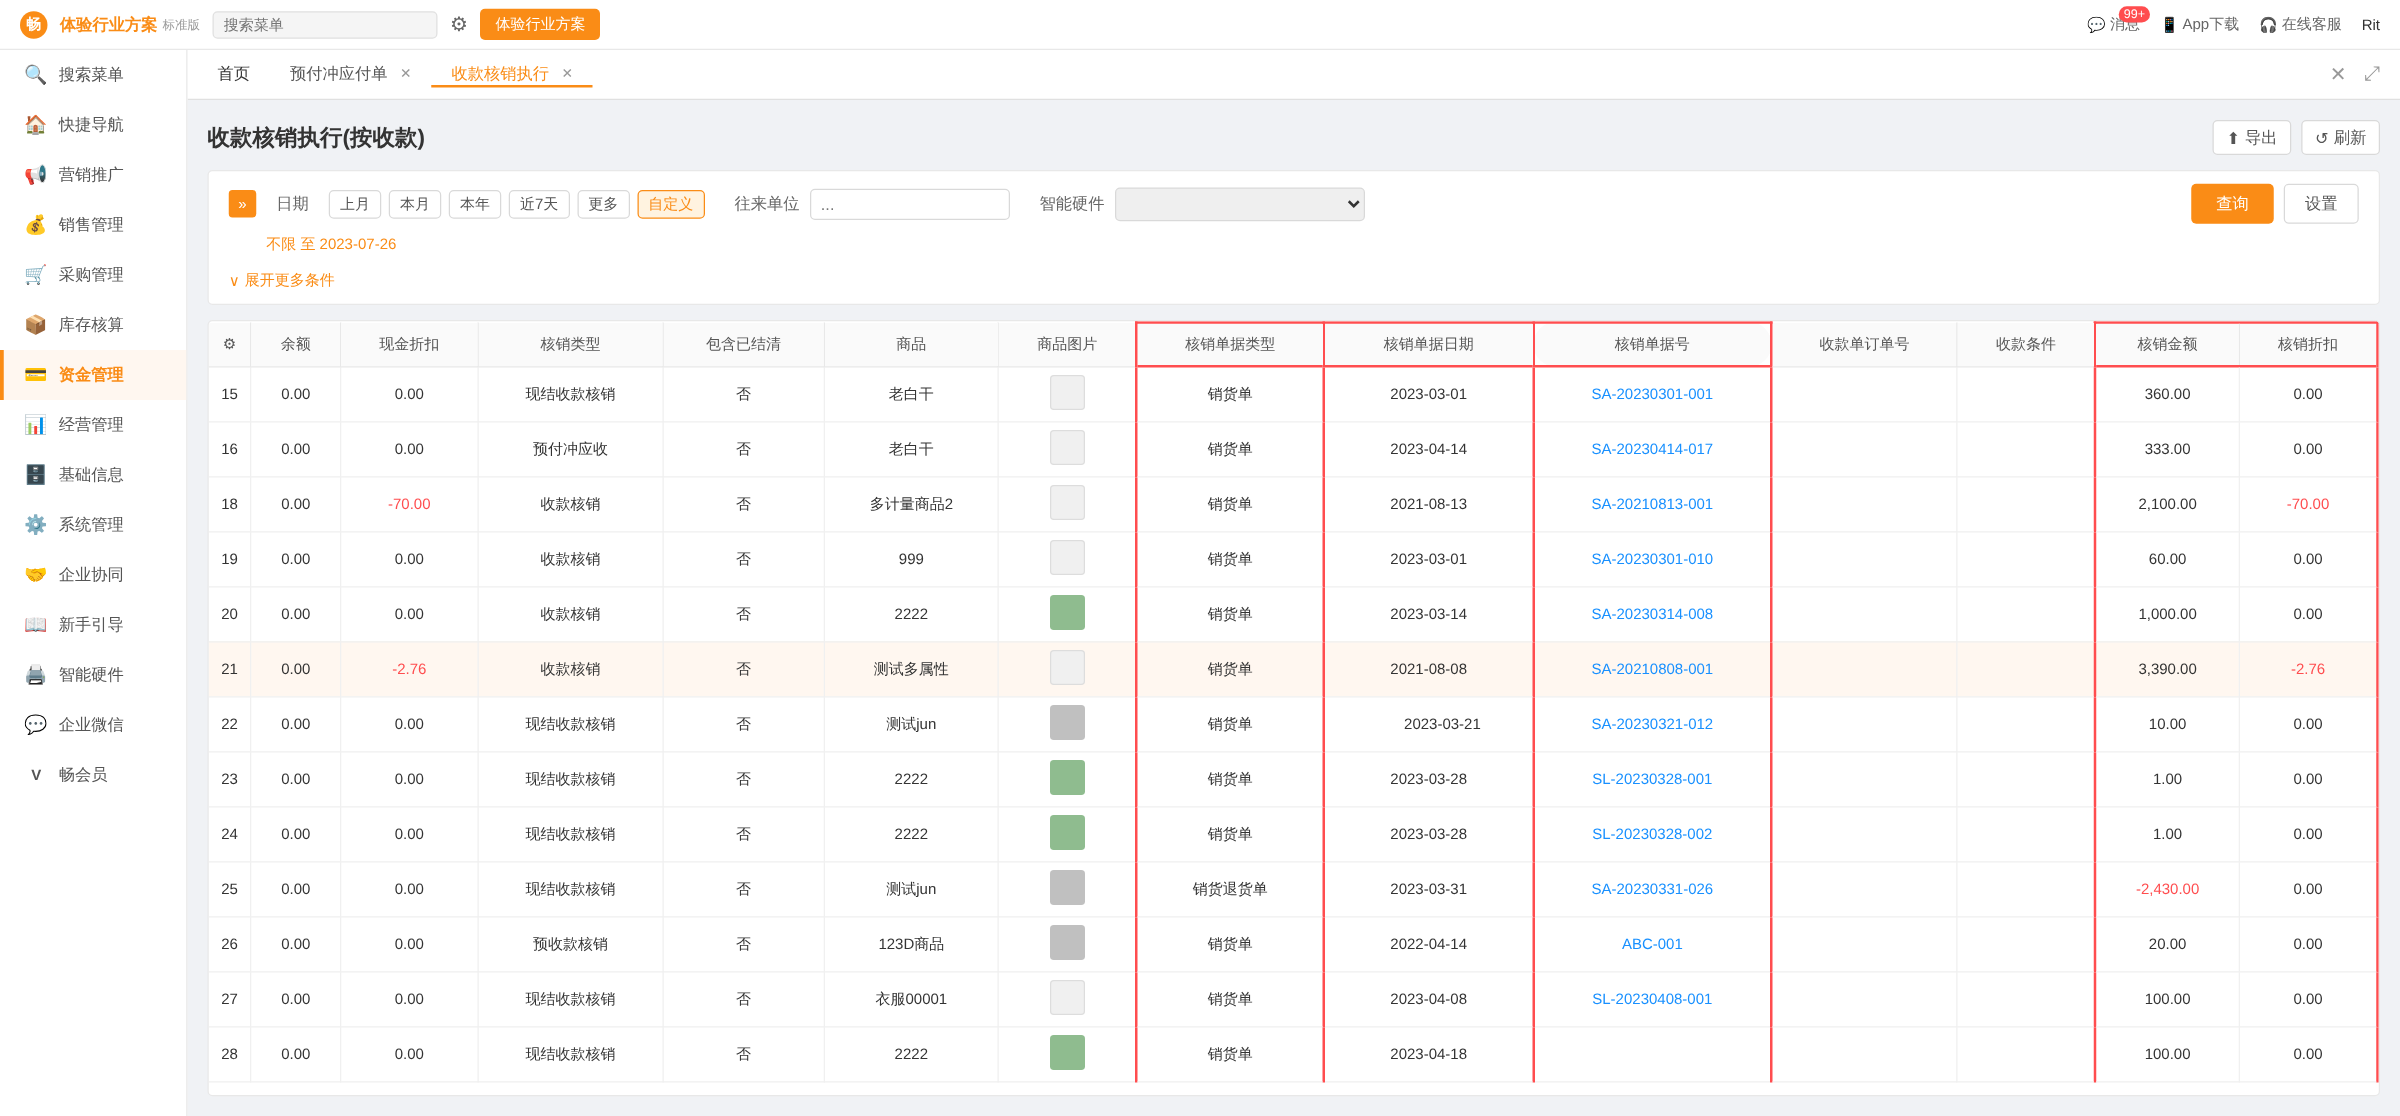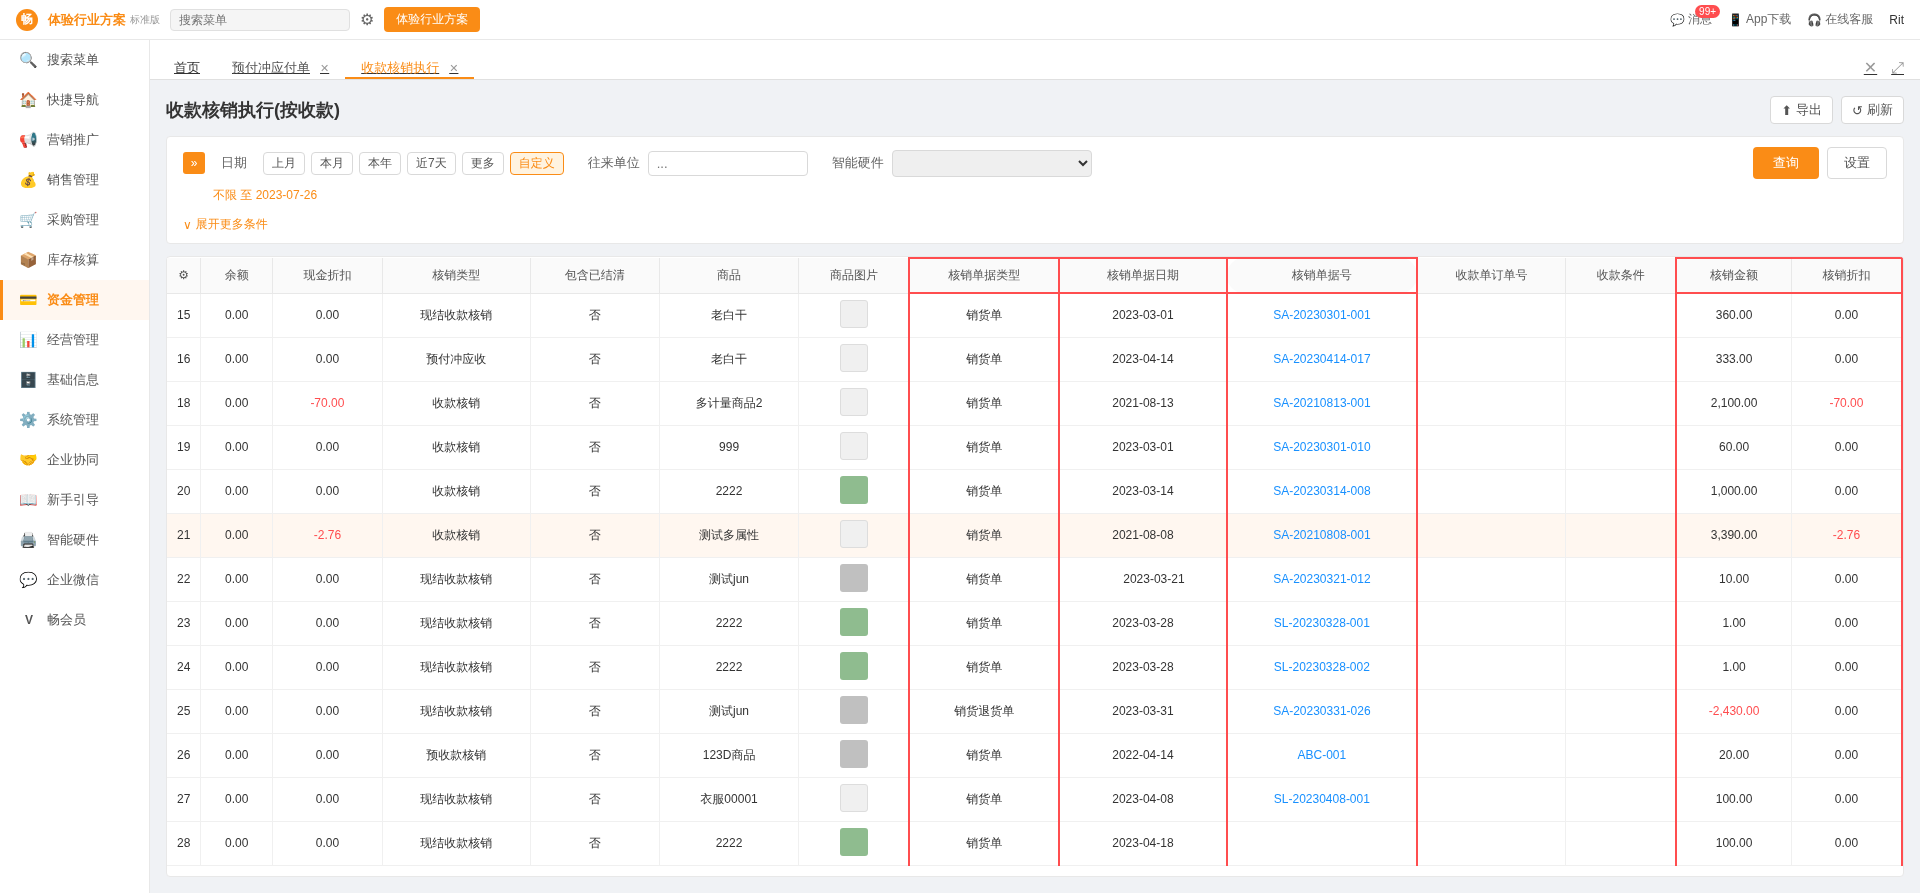--- a/index.html
+++ b/index.html
@@ -51,26 +51,25 @@
     .sidebar-icon { font-size: 15px; width: 20px; text-align: center; }
 
     
     .main { flex: 1; display: flex; flex-direction: column; overflow: hidden; }
 
     
     .tab-bar {
       background: #fff;
       border-bottom: 1px solid #e0e0e0;
       display: flex;
-      align-items: flex-end;
+      align-items: center;
       height: 40px;
       padding: 0 8px;
       gap: 0;
       position: relative;
-      text-decoration: underline;
     }
     .tab {
       display: flex;
       align-items: center;
       padding: 0 16px;
       cursor: pointer;
       font-size: 13px;
       color: #555;
       border-bottom: 2px solid transparent;
       gap: 6px;

